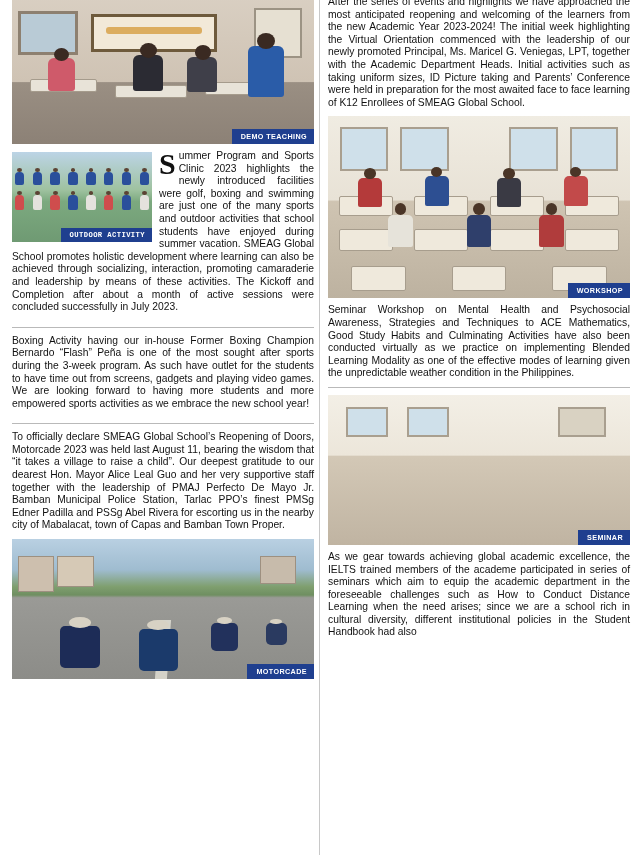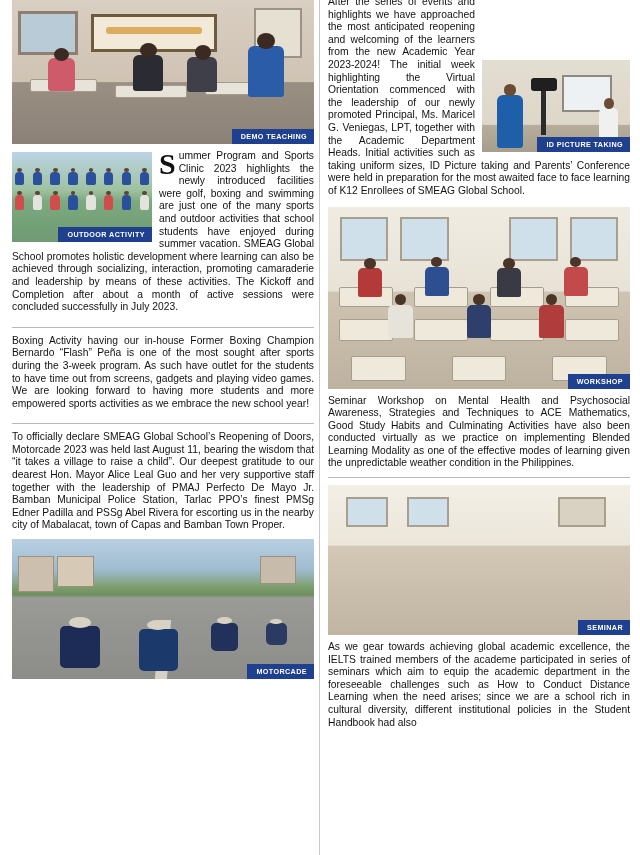--- a/index.html
+++ b/index.html
@@ -166,21 +166,21 @@
           <div class="person" style="left:40%;top:40%;width:10%;height:24%;background:#2b2b33;"></div>
           <div class="head" style="left:42.5%;top:32%;width:5.5%;height:10%;"></div>
           <div class="person" style="left:58%;top:41%;width:10%;height:24%;background:#3f3f49;"></div>
           <div class="head" style="left:60.5%;top:33%;width:5.5%;height:10%;"></div>
           <div class="person" style="left:78%;top:34%;width:12%;height:34%;background:#2a5ca8;"></div>
           <div class="head" style="left:81%;top:25%;width:6%;height:11%;"></div>
         </div>
         <div class="caption">DEMO TEACHING</div>
       </div>
 
-      <div class="photo float-left" style="width:140px;height:90px;">
+      <div class="photo float-left" style="width:140px;height:90px;font-family:Liberation Mono, monospace;">
         <div class="scene outdoor">
           <div class="row" style="top:22%;height:38%;">
             <div class="kid"></div>
               <div class="kid"></div>
               <div class="kid"></div>
               <div class="kid"></div>
             <div class="kid"></div>
               <div class="kid"></div>
               <div class="kid"></div>
               <div class="kid"></div>
@@ -220,30 +220,20 @@
           <div class="moto" style="left:42%;bottom:6%;background:#1b3a6b;"></div>
           <div class="moto" style="left:66%;bottom:20%;width:9%;height:20%;background:#22315c;"></div>
           <div class="moto" style="left:84%;bottom:24%;width:7%;height:16%;background:#2a3a60;"></div>
         </div>
         <div class="caption">MOTORCADE</div>
       </div>
     </div>
 
     <div class="col">
 
-      <div class="photo float-right" style="width:148px;height:92px;margin-top:60px;">
-        <div class="scene idpic">
-          <div class="screen"></div>
-          <div class="tripod"></div>
-          <div class="cam"></div>
-          <div class="man"></div>
-          <div class="kid2"></div>
-        </div>
-        <div class="caption">ID PICTURE TAKING</div>
-      </div>
 
       <p style="margin-top:-4px;">After the series of events and highlights we have approached the most anticipated reopening and welcoming of the learners from the new Academic Year 2023-2024! The initial week highlighting the Virtual Orientation commenced with the leadership of our newly promoted Principal, Ms. Maricel G. Veniegas, LPT, together with the Academic Department Heads. Initial activities such as taking uniform sizes, ID Picture taking and Parents’ Conference were held in preparation for the most awaited face to face learning of K12 Enrollees of SMEAG Global School.</p>
       <div class="clear"></div>
 
       <div class="photo" style="width:302px;height:182px;margin-top:2px;">
         <div class="scene work">
           <div class="win2" style="left:4%;"></div>
           <div class="win2" style="left:24%;"></div>
           <div class="win2" style="right:24%;"></div>
           <div class="win2" style="right:4%;"></div>

